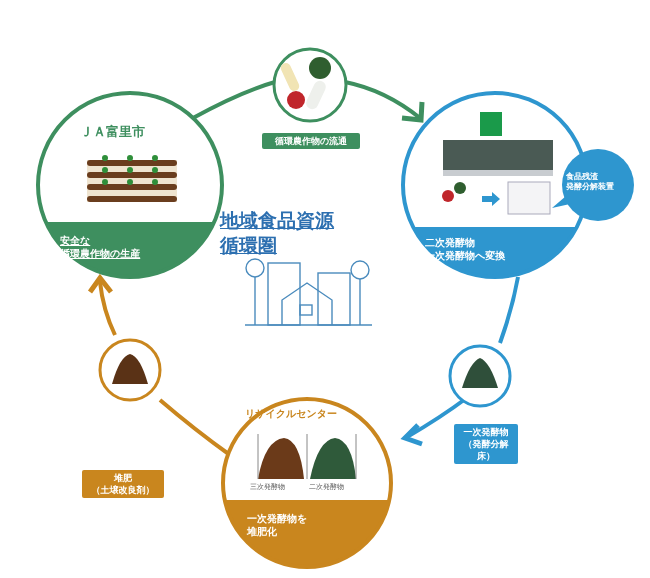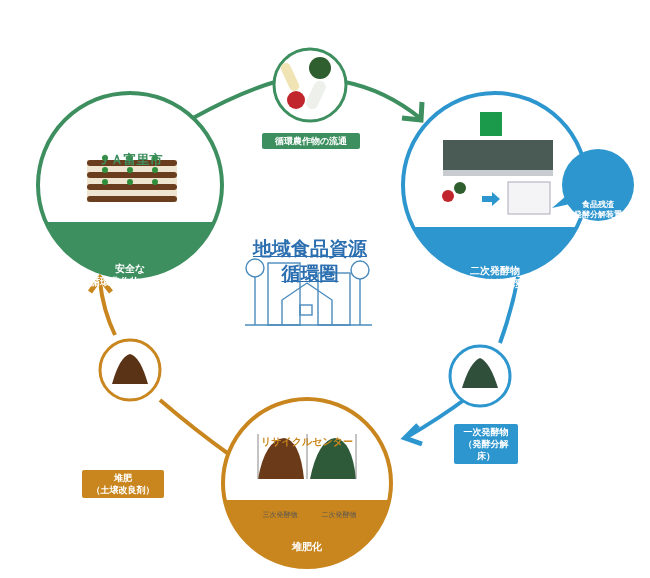--- a/index.html
+++ b/index.html
@@ -1,18 +1,18 @@
 <!DOCTYPE html>
 <html><head>
 <meta charset="utf-8">
 <style>
   html,body{margin:0;padding:0;background:#fff;}
   body{width:650px;height:578px;position:relative;overflow:hidden;font-family:"DejaVu Sans",sans-serif;}
   svg.base{position:absolute;left:0;top:0;}
-  .lbl{position:absolute;text-align:center;font-weight:bold;line-height:1.3;margin-top:28px;}
+  .lbl{position:absolute;text-align:left;font-weight:bold;line-height:1.3;}
   .tag{position:absolute;color:#fff;font-size:9px;font-weight:bold;text-align:center;line-height:1.35;border-radius:2px;padding:2px 4px;box-sizing:border-box;}
 </style>
 </head>
 <body>
 
 <svg class="base" width="650" height="578" viewBox="0 0 650 578">
   <defs>
     <clipPath id="cFarm">
         <circle cx="130" cy="185" r="92"></circle>
       </clipPath>
@@ -123,21 +123,21 @@
     <line x1="245" y1="325" x2="372" y2="325"></line>
   </g>
 </svg>
 
 <div class="lbl" style="left:220px;top:208px;width:180px;color:#2c6fb0;font-size:19px;text-decoration:underline;">
   <div>地域食品資源</div>
   <div>循環圏</div>
 </div>
 
 <div class="lbl" style="left:80px;top:124px;width:100px;color:#3e8f5f;font-size:13px;">ＪＡ富里市</div>
-<div class="lbl" style="left:60px;top:234px;width:140px;color:#fff;font-size:10px;">
+<div class="lbl" style="left:60px;top:234px;width:140px;color:#fff;font-size:10px;text-decoration:underline;">
   <div>安全な</div>
   <div>循環農作物の生産</div>
 </div>
 
 <div class="tag" style="left:262px;top:133px;width:98px;background:#3e8f5f;">循環農作物の流通</div>
 
 <div class="lbl" style="left:425px;top:236px;width:140px;color:#fff;font-size:10px;">
   <div>二次発酵物</div>
   <div>一次発酵物へ変換</div>
 </div>
@@ -153,14 +153,15 @@
 
 <div class="tag" style="left:82px;top:423px;width:82px;background:#c9861e;margin-top:47px;">
   <div>堆肥</div>
   <div>（土壌改良剤）</div>
 </div>
 
 <div class="lbl" style="left:245px;top:407px;width:124px;color:#c9861e;font-size:10px;">リサイクルセンター</div>
 <div class="lbl" style="left:250px;top:483px;width:60px;color:#555;font-size:7px;font-weight:normal;">三次発酵物</div>
 <div class="lbl" style="left:309px;top:483px;width:60px;color:#555;font-size:7px;font-weight:normal;">二次発酵物</div>
 <div class="lbl" style="left:247px;top:512px;width:120px;color:#fff;font-size:10px;">
+  <div>一次発酵物を</div>
   <div>堆肥化</div>
 </div>
 
 </body></html>

